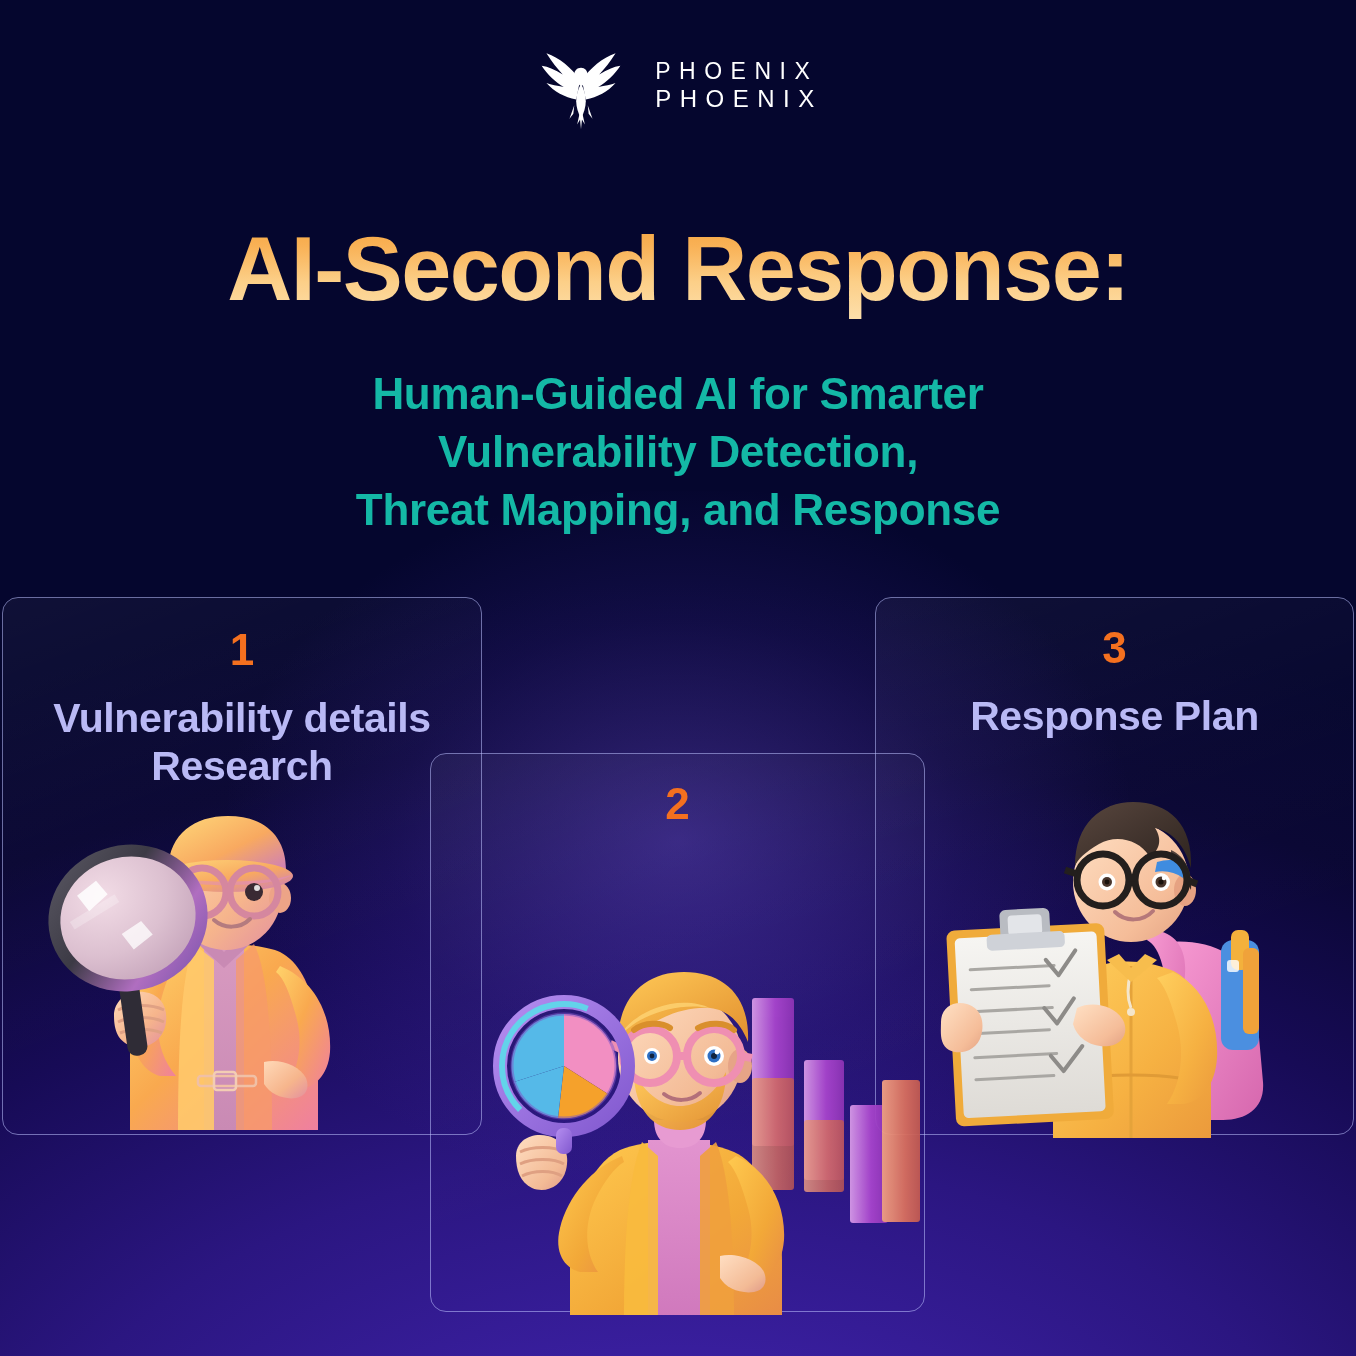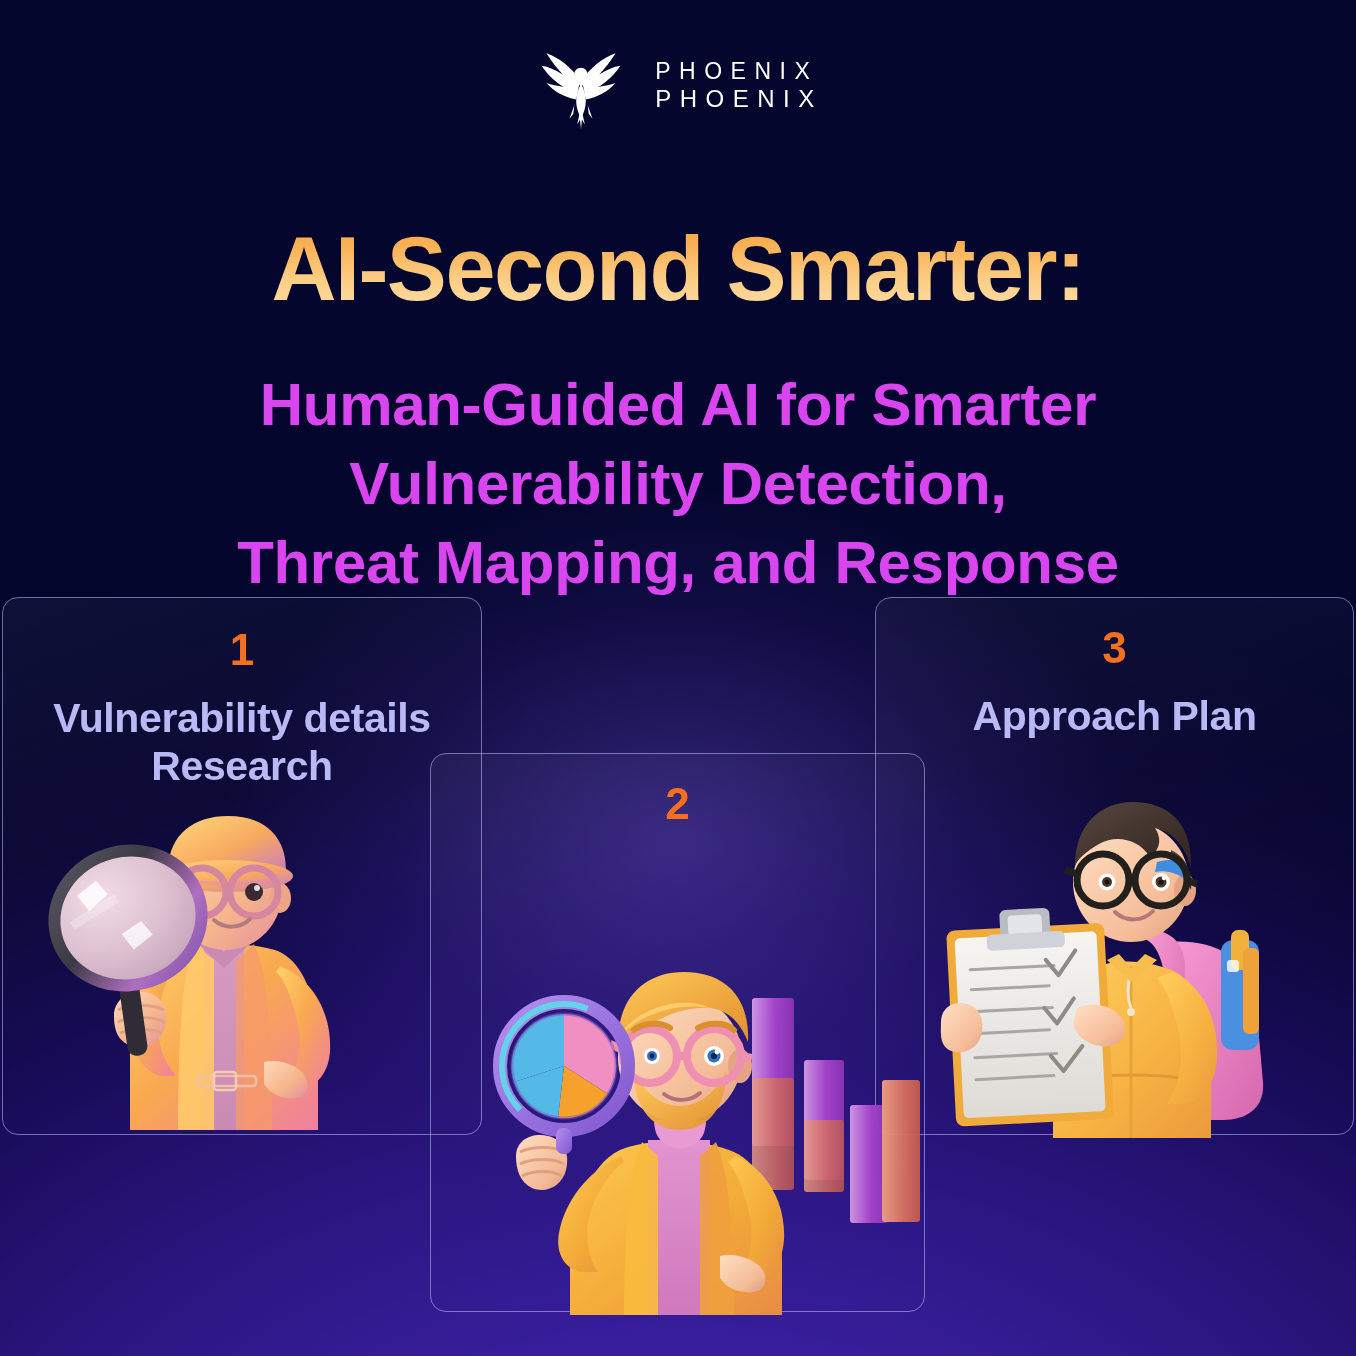--- a/index.html
+++ b/index.html
@@ -43,22 +43,22 @@
   #title{
     position:absolute; left:0; right:0; top:218px;
     text-align:center;
     font-size:90px; font-weight:800; letter-spacing:-1.5px;
     background:linear-gradient(180deg,#f5a23c 0%, #f9b257 28%, #fccf88 62%, #fde0ad 100%);
     -webkit-background-clip:text; background-clip:text;
     -webkit-text-fill-color:transparent; color:transparent;
   }
   #subtitle{
     position:absolute; left:0; right:0; top:365px;
-    text-align:center; color:#d946ef;
-    font-size:60px; font-weight:700; line-height:1.32; letter-spacing:-0.3px;
+    text-align:center; color:#14b8a6;
+    font-size:44px; font-weight:700; line-height:1.32; letter-spacing:-0.3px;
   }
 
   
   .card{
     position:absolute;
     border:1px solid rgba(190,195,255,.55);
     border-radius:16px;
     overflow:hidden;
   }
   .card .sheen{
@@ -115,39 +115,39 @@
         <path d="M57 70 L62 84 L58 79 Z"></path>
       </g>
     </svg>
   </span>
   <span class="logo-text">
     <div class="l1">PHOENIX</div>
     <div class="l2">PHOENIX</div>
   </span>
 </div>
 
-<h1 id="title">AI-Second Smarter:</h1>
+<h1 id="title">AI-Second Response:</h1>
 <h2 id="subtitle" style="white-space:pre-line">Human-Guided AI for Smarter
 Vulnerability Detection,
 Threat Mapping, and Response</h2>
 
 <div class="card" id="card1">
   <div class="sheen"></div>
   <div class="card-head">
     <div class="card-num">1</div>
     <div class="card-title">Vulnerability details
 Research</div>
   </div>
 </div>
 
 <div class="card" id="card3">
   <div class="sheen"></div>
   <div class="card-head">
     <div class="card-num">3</div>
-    <div class="card-title">Approach Plan</div>
+    <div class="card-title">Response Plan</div>
   </div>
 </div>
 
 <div class="illo" id="illo1">
   <svg width="440" height="340" viewBox="0 0 440 340" aria-hidden="true">
     <defs>
       <linearGradient id="coat1" x1="0" y1="0" x2="1" y2="1">
         <stop offset="0%" stop-color="#ffd36b"></stop>
           <stop offset="45%" stop-color="#f9a94f"></stop>
         <stop offset="100%" stop-color="#ef7fa0"></stop>

